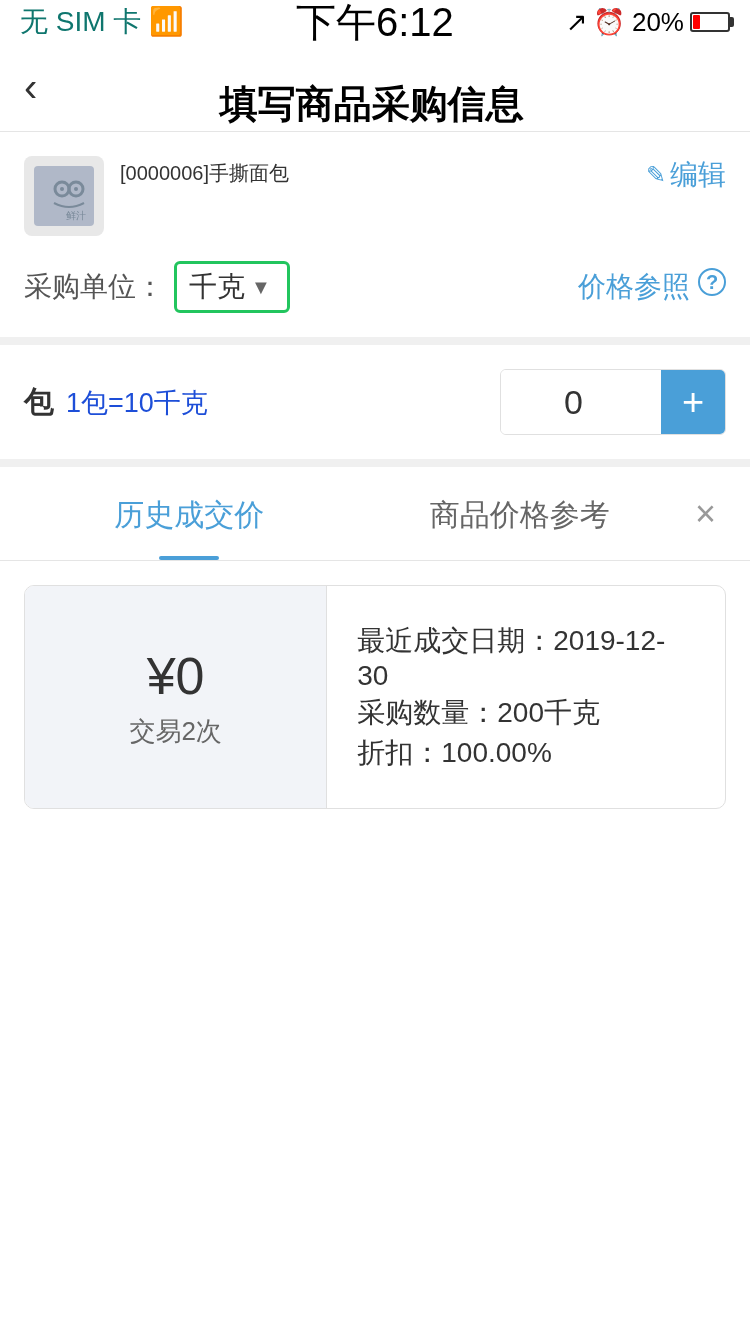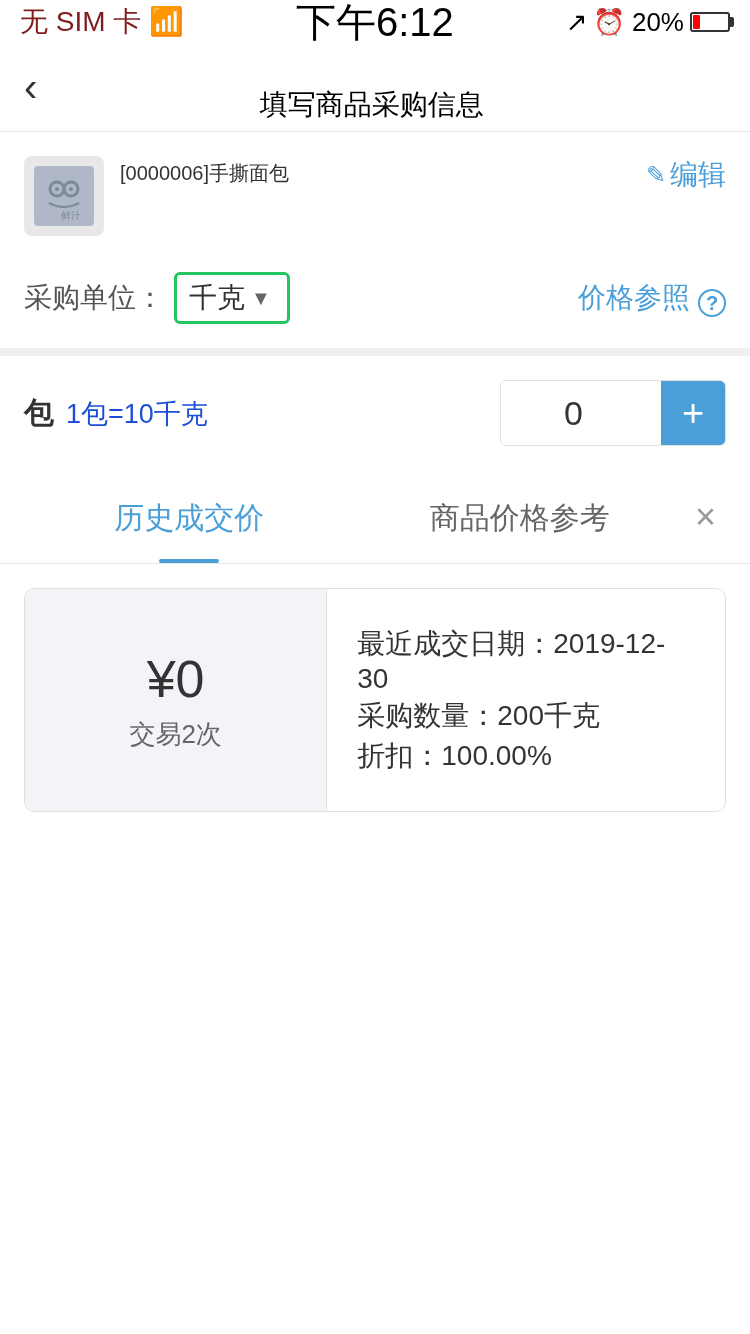--- a/index.html
+++ b/index.html
@@ -16,21 +16,21 @@
     .status-bar {
       height: 44px;
       background: #fff;
       display: flex;
       align-items: center;
       justify-content: space-between;
       padding: 0 20px;
       font-size: 28px;
       font-weight: 500;
     }
-    .status-left { font-size: 28px; color: #7f1d1d; }
+    .status-left { font-size: 28px; color: #0f766e; }
     .status-center { font-size: 40px; color: #000; font-weight: 500; }
     .status-right {
       display: flex;
       align-items: center;
       gap: 6px;
       font-size: 26px;
       color: #000;
     }
     .battery-icon {
       display: inline-flex;
@@ -77,22 +77,22 @@
     .nav-back {
       font-size: 40px;
       color: #333;
       cursor: pointer;
       margin-right: 20px;
       font-weight: 300;
     }
     .nav-title {
       flex: 1;
       text-align: center;
-      font-size: 28px;
-      font-weight: 400;
+      font-size: 38px;
+      font-weight: 700;
       color: #000;
       margin-right: 40px;
       margin-top: 34px;
     }
 
     
     .product-card {
       background: #fff;
       margin: 0;
       padding: 24px 24px 24px 24px;
@@ -117,21 +117,21 @@
       justify-content: center;
       flex-shrink: 0;
     }
     .product-logo-inner {
       width: 60px;
       height: 60px;
       background: #b0b8c8;
       border-radius: 4px;
       display: flex;
       align-items: center;
-      justify-content: center;
+      justify-content: flex-end;
       font-size: 20px;
       color: #fff;
       position: relative;
     }
     .product-name {
       font-size: 20px;
       color: #333;
       font-weight: 500;
       margin-top: 4px;
     }
@@ -144,21 +144,21 @@
       cursor: pointer;
       flex-shrink: 0;
     }
     .edit-icon {
       font-size: 24px;
     }
     .product-unit-row {
       display: flex;
       align-items: center;
       justify-content: space-between;
-      margin-top: 36px;
+      margin-top: 25px;
     }
     .unit-left {
       display: flex;
       align-items: center;
       gap: 10px;
       font-size: 28px;
       color: #555;
     }
     .unit-label { color: #555; }
     .unit-dropdown {
@@ -171,21 +171,21 @@
       display: flex;
       align-items: center;
       gap: 6px;
       cursor: pointer;
     }
     .dropdown-arrow { font-size: 20px; color: #666; }
     .price-ref {
       color: #4a9fd8;
       font-size: 28px;
       display: flex;
-      align-items: flex-end;
+      align-items: flex-start;
       gap: 8px;
       cursor: pointer;
     }
     .price-ref-icon {
       width: 28px;
       height: 28px;
       border: 2px solid #4a9fd8;
       border-radius: 50%;
       display: flex;
       align-items: center;
@@ -250,20 +250,21 @@
       font-size: 38px;
       color: #fff;
       cursor: pointer;
       border: none;
       font-weight: 300;
     }
 
     
     .tab-panel {
       background: #fff;
+      margin-top: 8px;
     }
     .tab-bar {
       display: flex;
       align-items: center;
       border-bottom: 1px solid #e5e5e5;
       padding: 0 24px;
       position: relative;
     }
     .tab-item {
       flex: 1;

